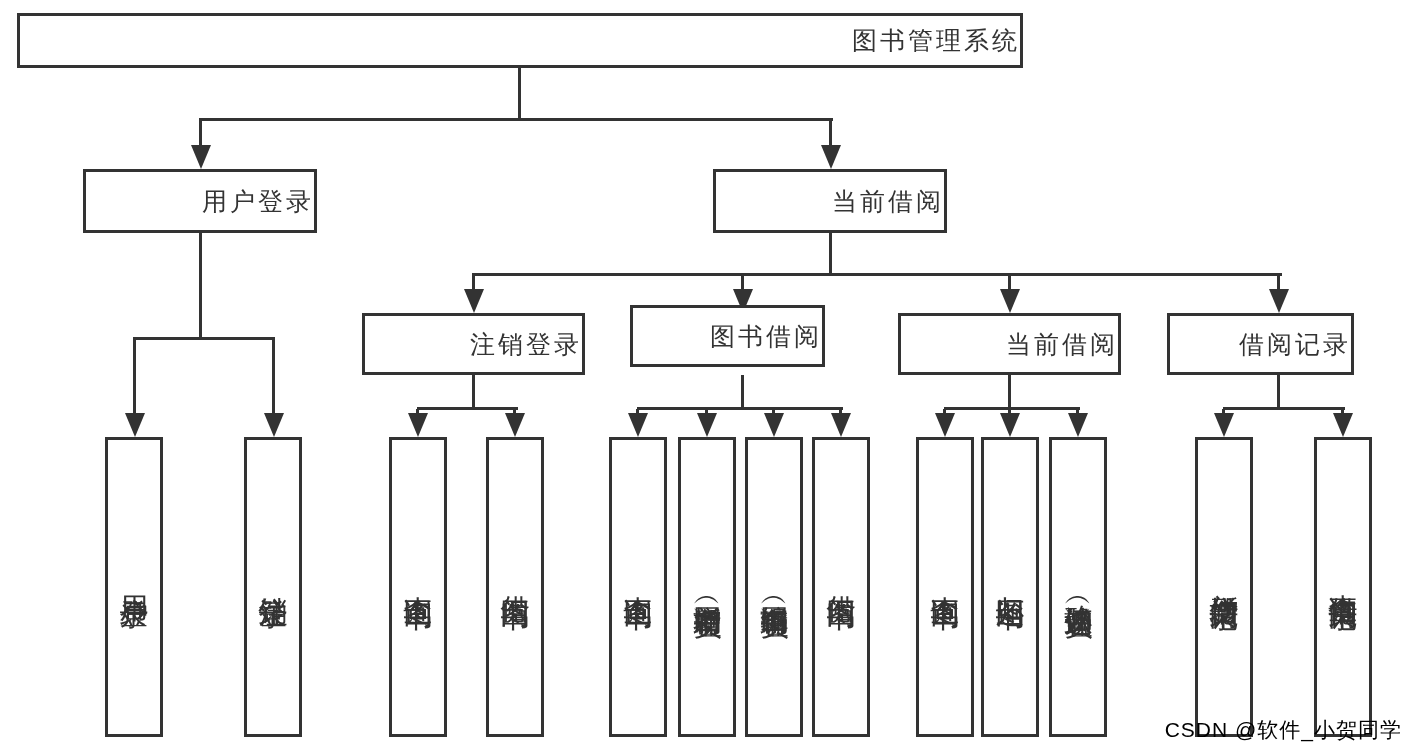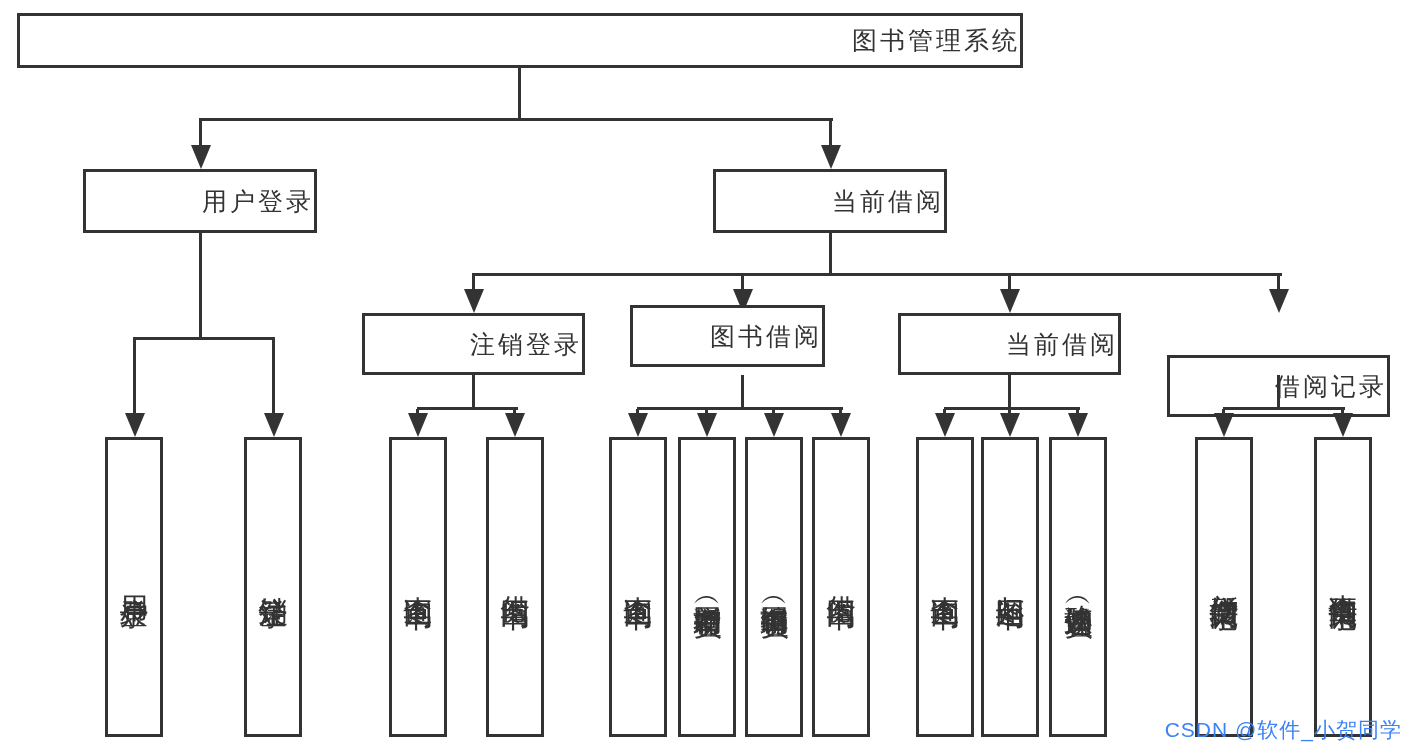--- a/index.html
+++ b/index.html
@@ -57,21 +57,21 @@
     border-right:10px solid transparent;
     border-top:24px solid #333333;
   }
   #watermark{
     position:absolute;
     left:1150px;top:716px;
     width:252px;
     text-align:right;
     font-size:21px;
     letter-spacing:1px;
-    color:#3b82f6;
+    color:#000000;
     z-index:10;
     white-space:nowrap;
   }
 </style>
 </head>
 <body>
 
 <div id="canvas">
 
   <div class="node h-text" style="left:17px;top:13px;width:1006px;height:55px;">
@@ -112,21 +112,21 @@
 
   <div class="node h-text" style="left:362px;top:313px;width:223px;height:62px;">
     <span>注销登录</span>
   </div>
   <div class="node h-text" style="left:630px;top:305px;width:195px;height:62px;">
     <span>图书借阅</span>
   </div>
   <div class="node h-text" style="left:898px;top:313px;width:223px;height:62px;">
     <span>当前借阅</span>
   </div>
-  <div class="node h-text" style="left:1167px;top:313px;width:223px;height:62px;margin-top:42px;">
+  <div class="node h-text" style="left:1167px;top:313px;width:187px;height:62px;">
     <span>借阅记录</span>
   </div>
 
   <div class="line" style="left:472px;top:375px;width:3px;height:34px;"></div>
   <div class="line" style="left:417px;top:407px;width:101px;height:3px;"></div>
   <div class="line" style="left:416px;top:409px;width:3px;height:6px;"></div>
   <div class="arrow" style="left:408px;top:413px;"></div>
   <div class="line" style="left:513px;top:409px;width:3px;height:6px;"></div>
   <div class="arrow" style="left:505px;top:413px;"></div>
 

